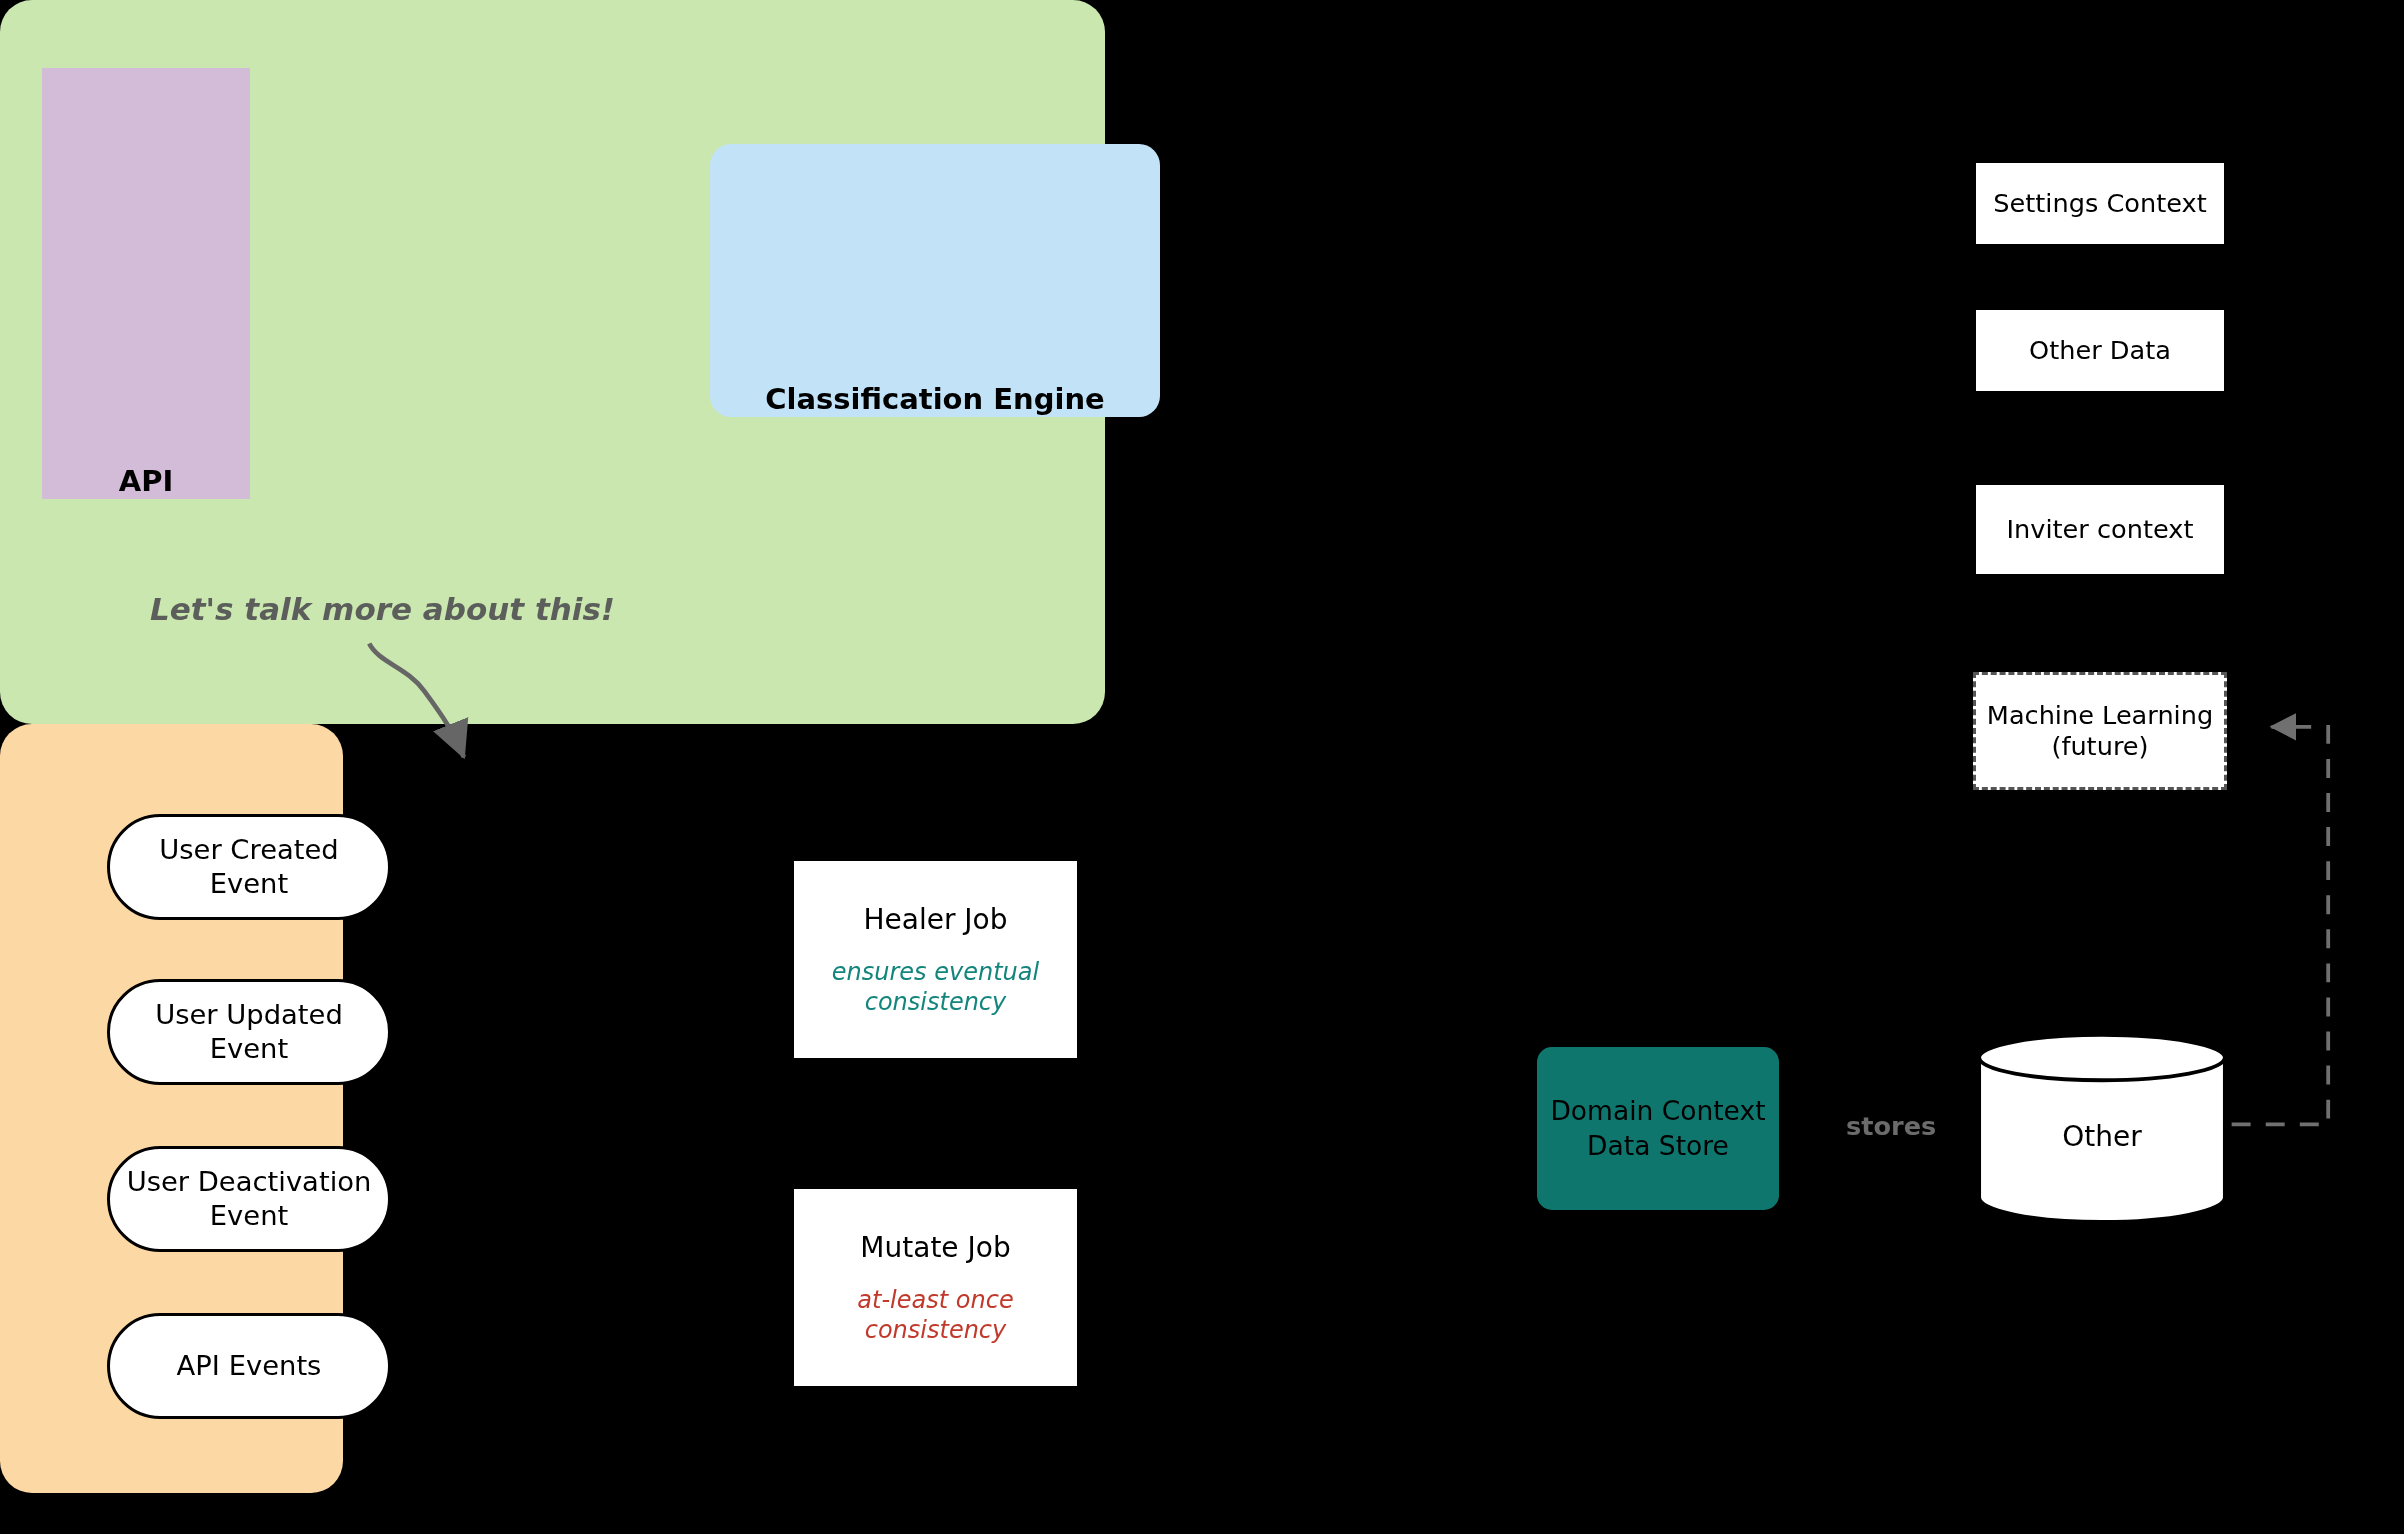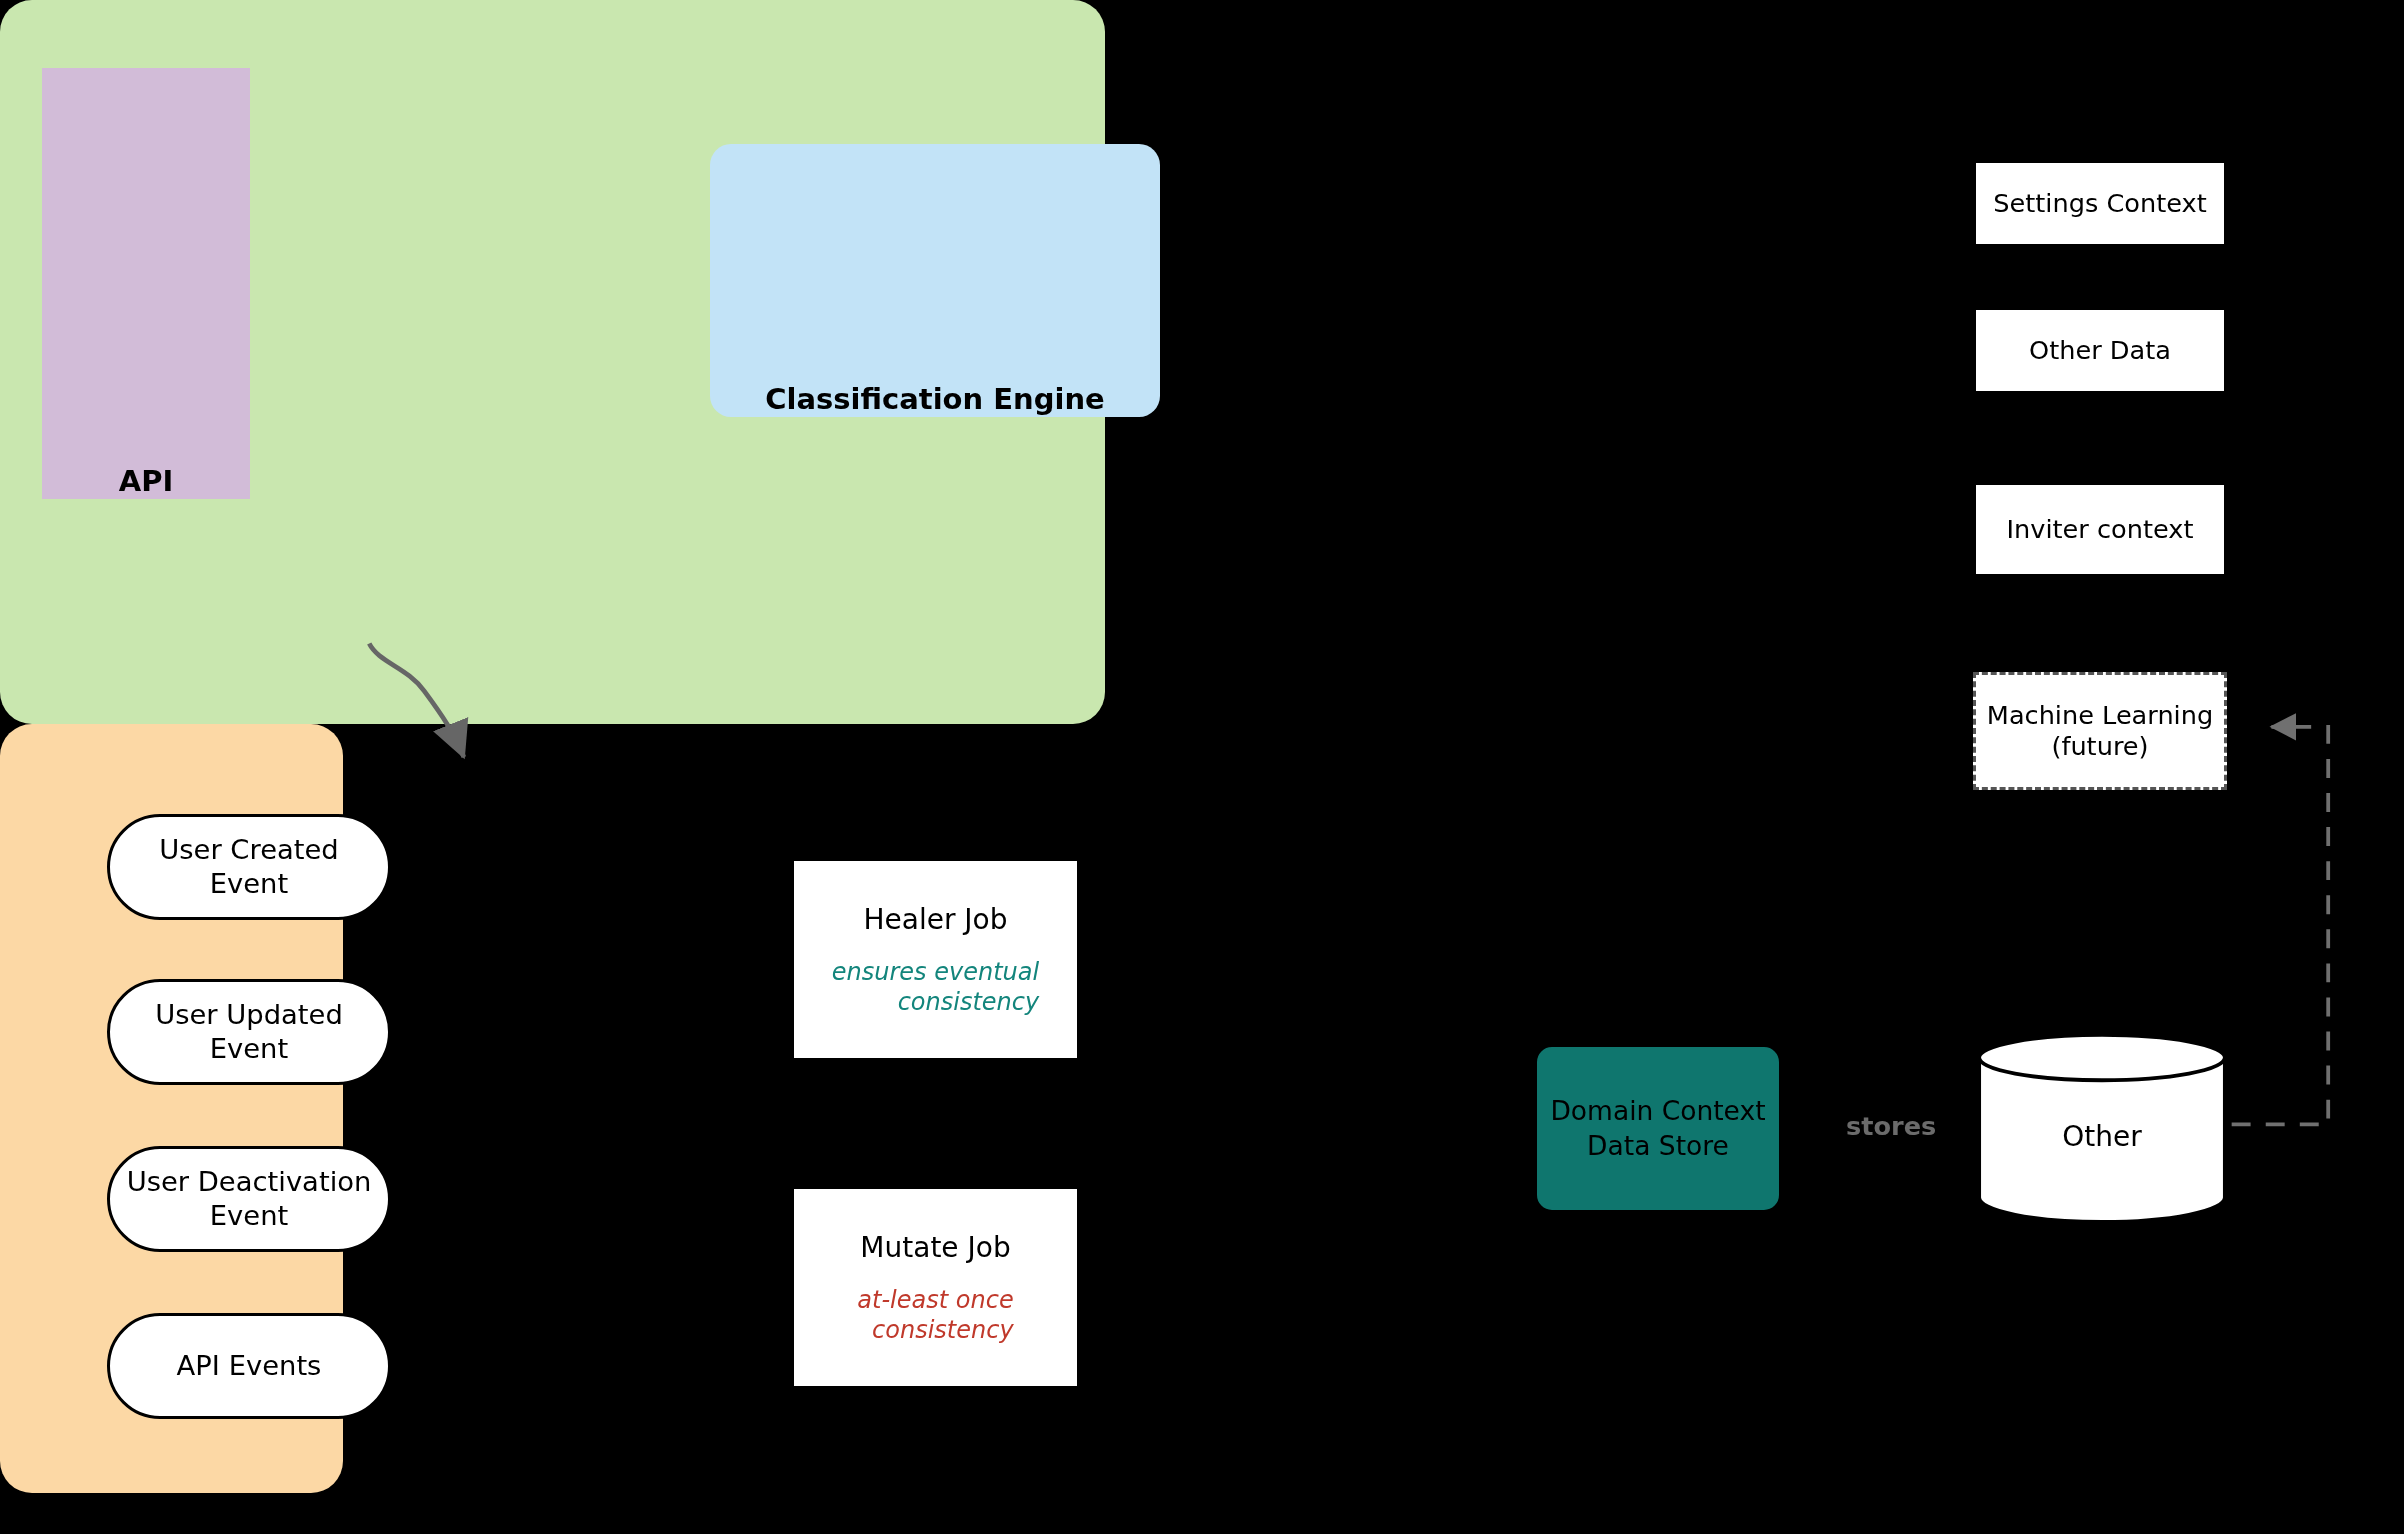--- a/index.html
+++ b/index.html
@@ -105,21 +105,20 @@
   #mutate-job { top: 1186px; height: 203px; }
   .job-title {
     font-size: 28px;
     color: #000000;
     margin-bottom: 21px;
   }
   .job-sub {
     font-size: 24px;
     font-style: italic;
     line-height: 1.25;
-    text-align: right;
   }
   .sub-teal { color: #13857c; }
   .sub-red  { color: #c0392b; }
 
   
   .ctx-box {
     position: absolute;
     box-sizing: border-box;
     background: #ffffff;
     border: 3.8px solid #000000;
@@ -289,20 +288,21 @@
       <path d="M2,26 L2,174 A130,26 0 0 0 262,174 L262,26 Z" fill="#ffffff" stroke="#000000" stroke-width="4"></path>
       <ellipse cx="132" cy="26" rx="130" ry="24" fill="#ffffff" stroke="#000000" stroke-width="4"></ellipse>
     </svg>
     <div class="cyl-label">Other</div>
   </div>
 
   <div class="edge-label" id="label-enqueue">enqueue</div>
   <div class="edge-label" id="label-sometimes">sometimes</div>
   <div class="edge-label" id="label-stores">stores</div>
 
+  <div id="annotation-talk">Let's talk more about this!</div>
 
   <svg id="edges" viewBox="0 0 2541 1622" width="2405" height="1535">
     <defs>
       <marker id="arrow-black" markerWidth="11" markerHeight="11" refX="9" refY="5.5" orient="auto" markerUnits="strokeWidth">
         <path d="M0,0.6 L10,5.5 L0,10.4 z" fill="#000000"></path>
       </marker>
       <marker id="arrow-gray" markerWidth="9" markerHeight="9" refX="7.5" refY="4.5" orient="auto" markerUnits="strokeWidth">
         <path d="M0,0.5 L8,4.5 L0,8.5 z" fill="#666666"></path>
       </marker>
       <marker id="arrow-gray-big" markerWidth="8" markerHeight="8" refX="6.5" refY="4" orient="auto" markerUnits="strokeWidth">

